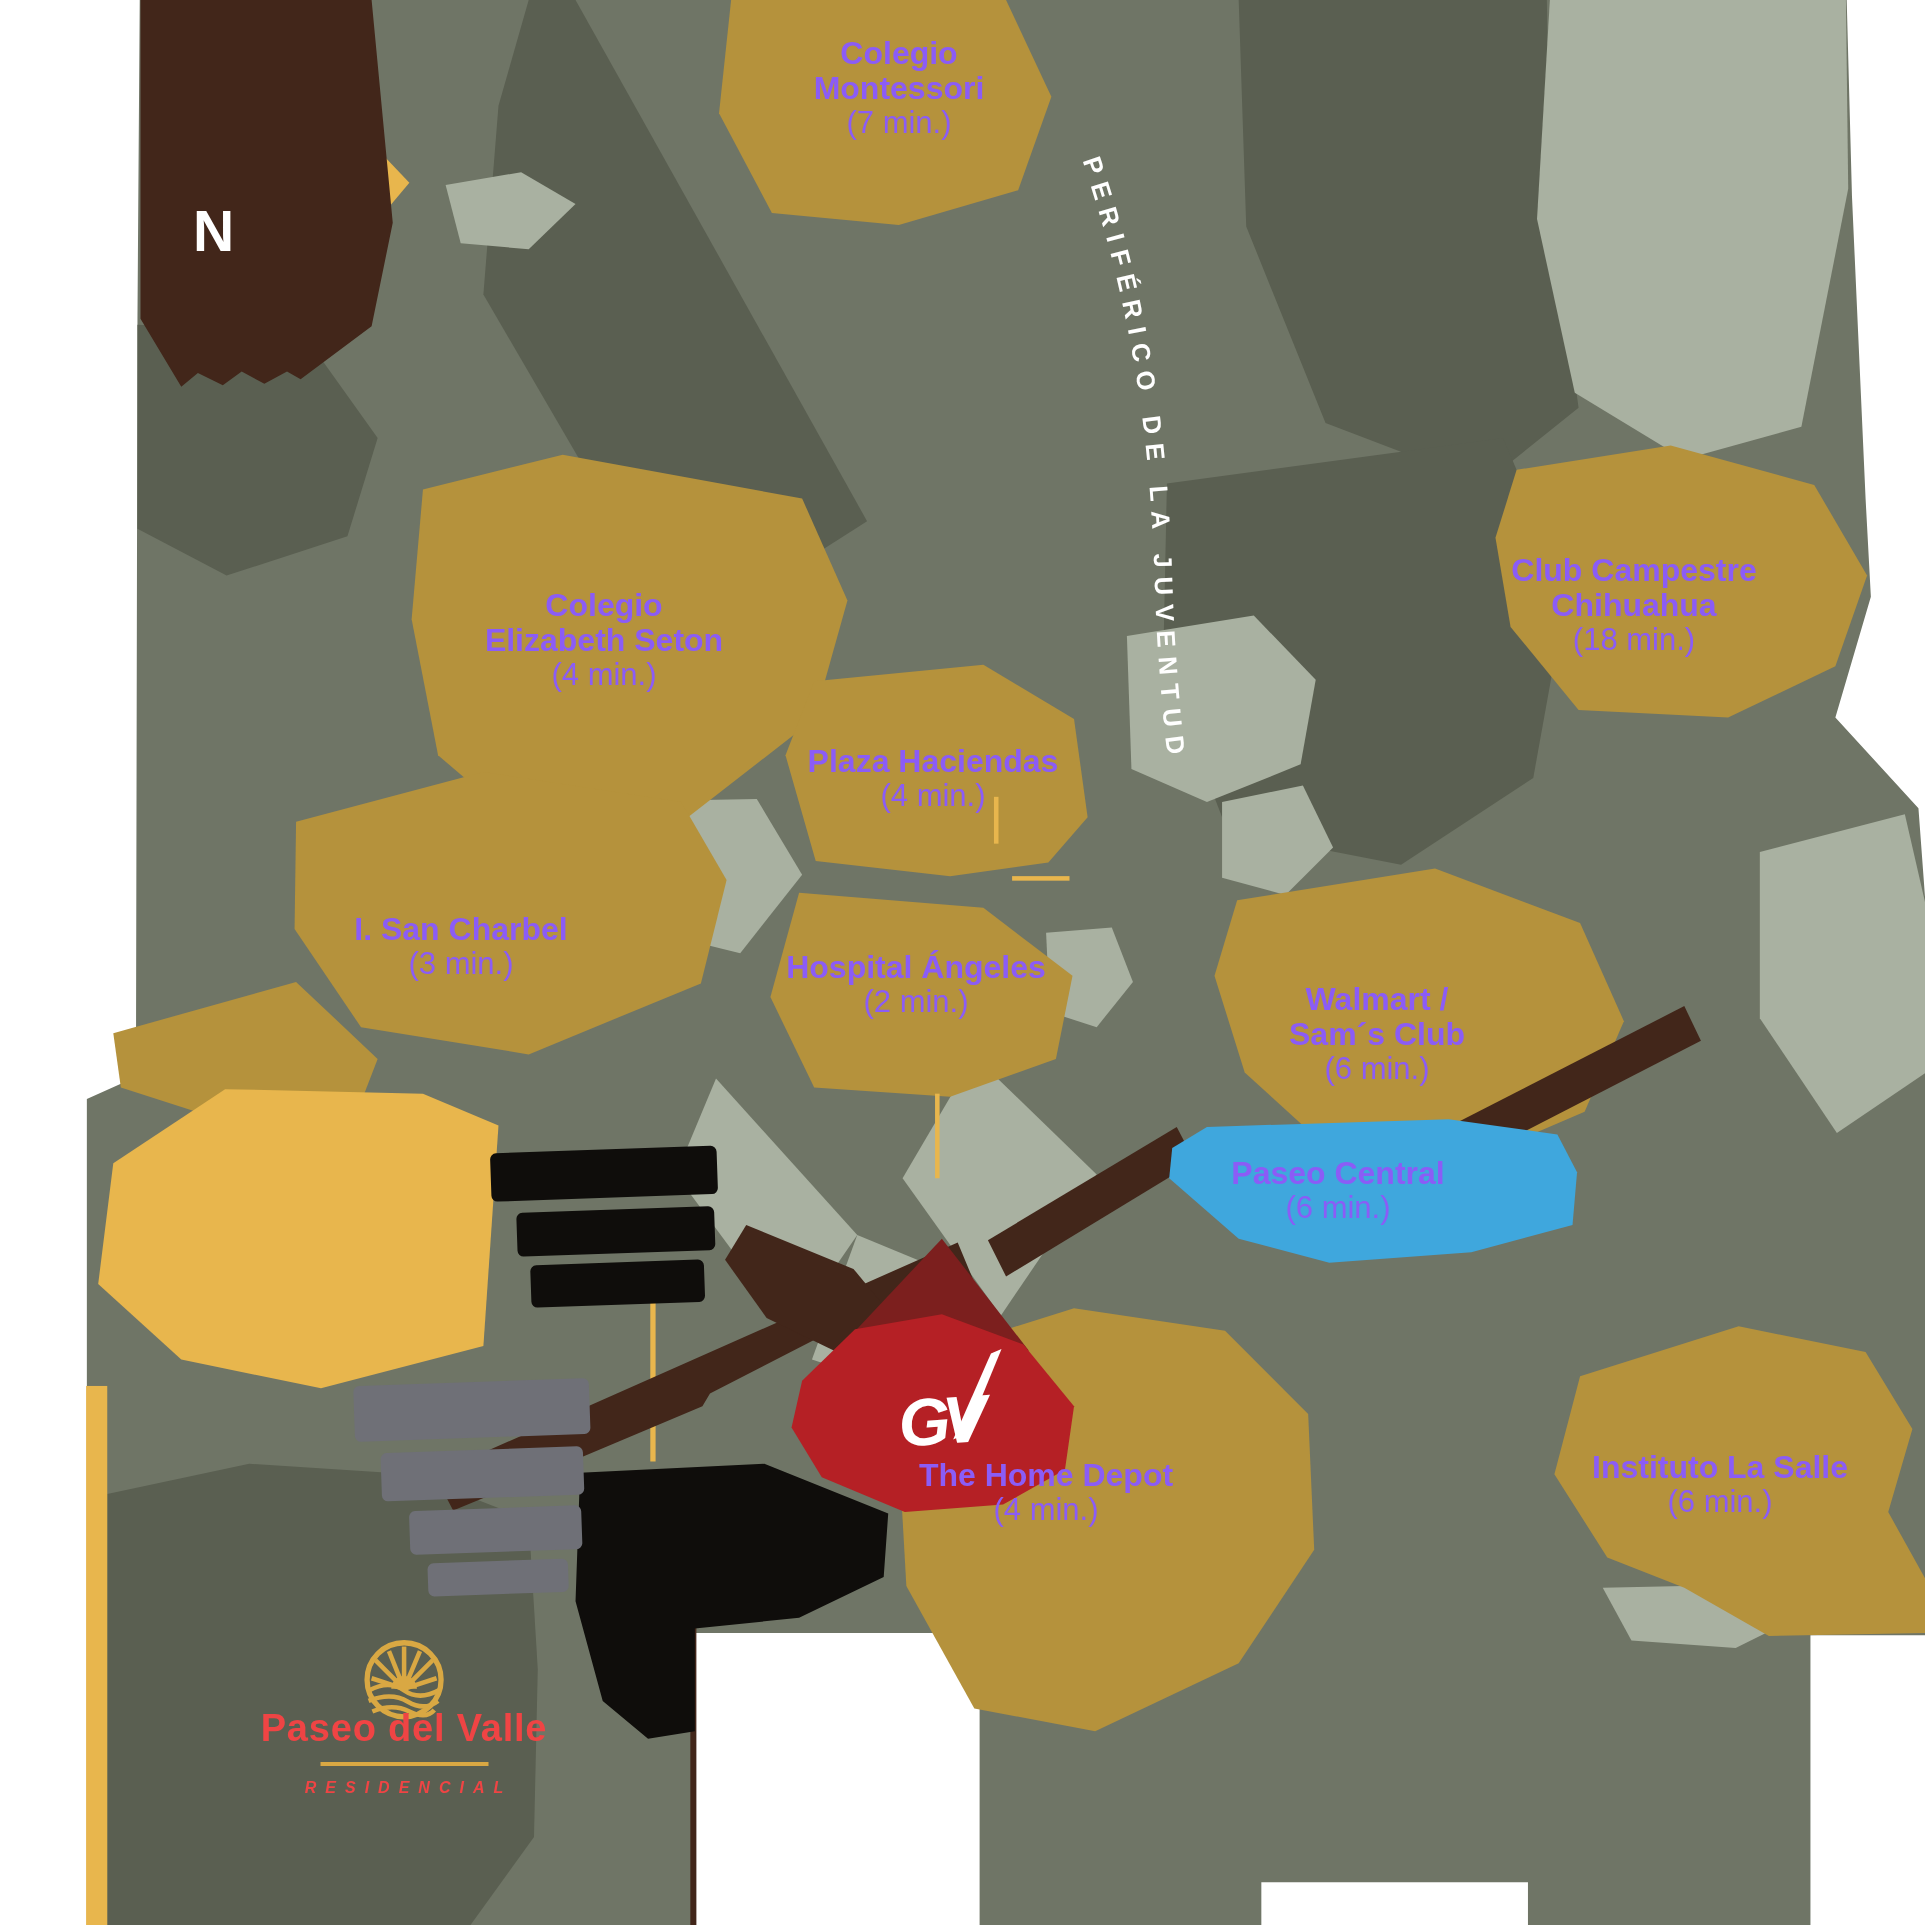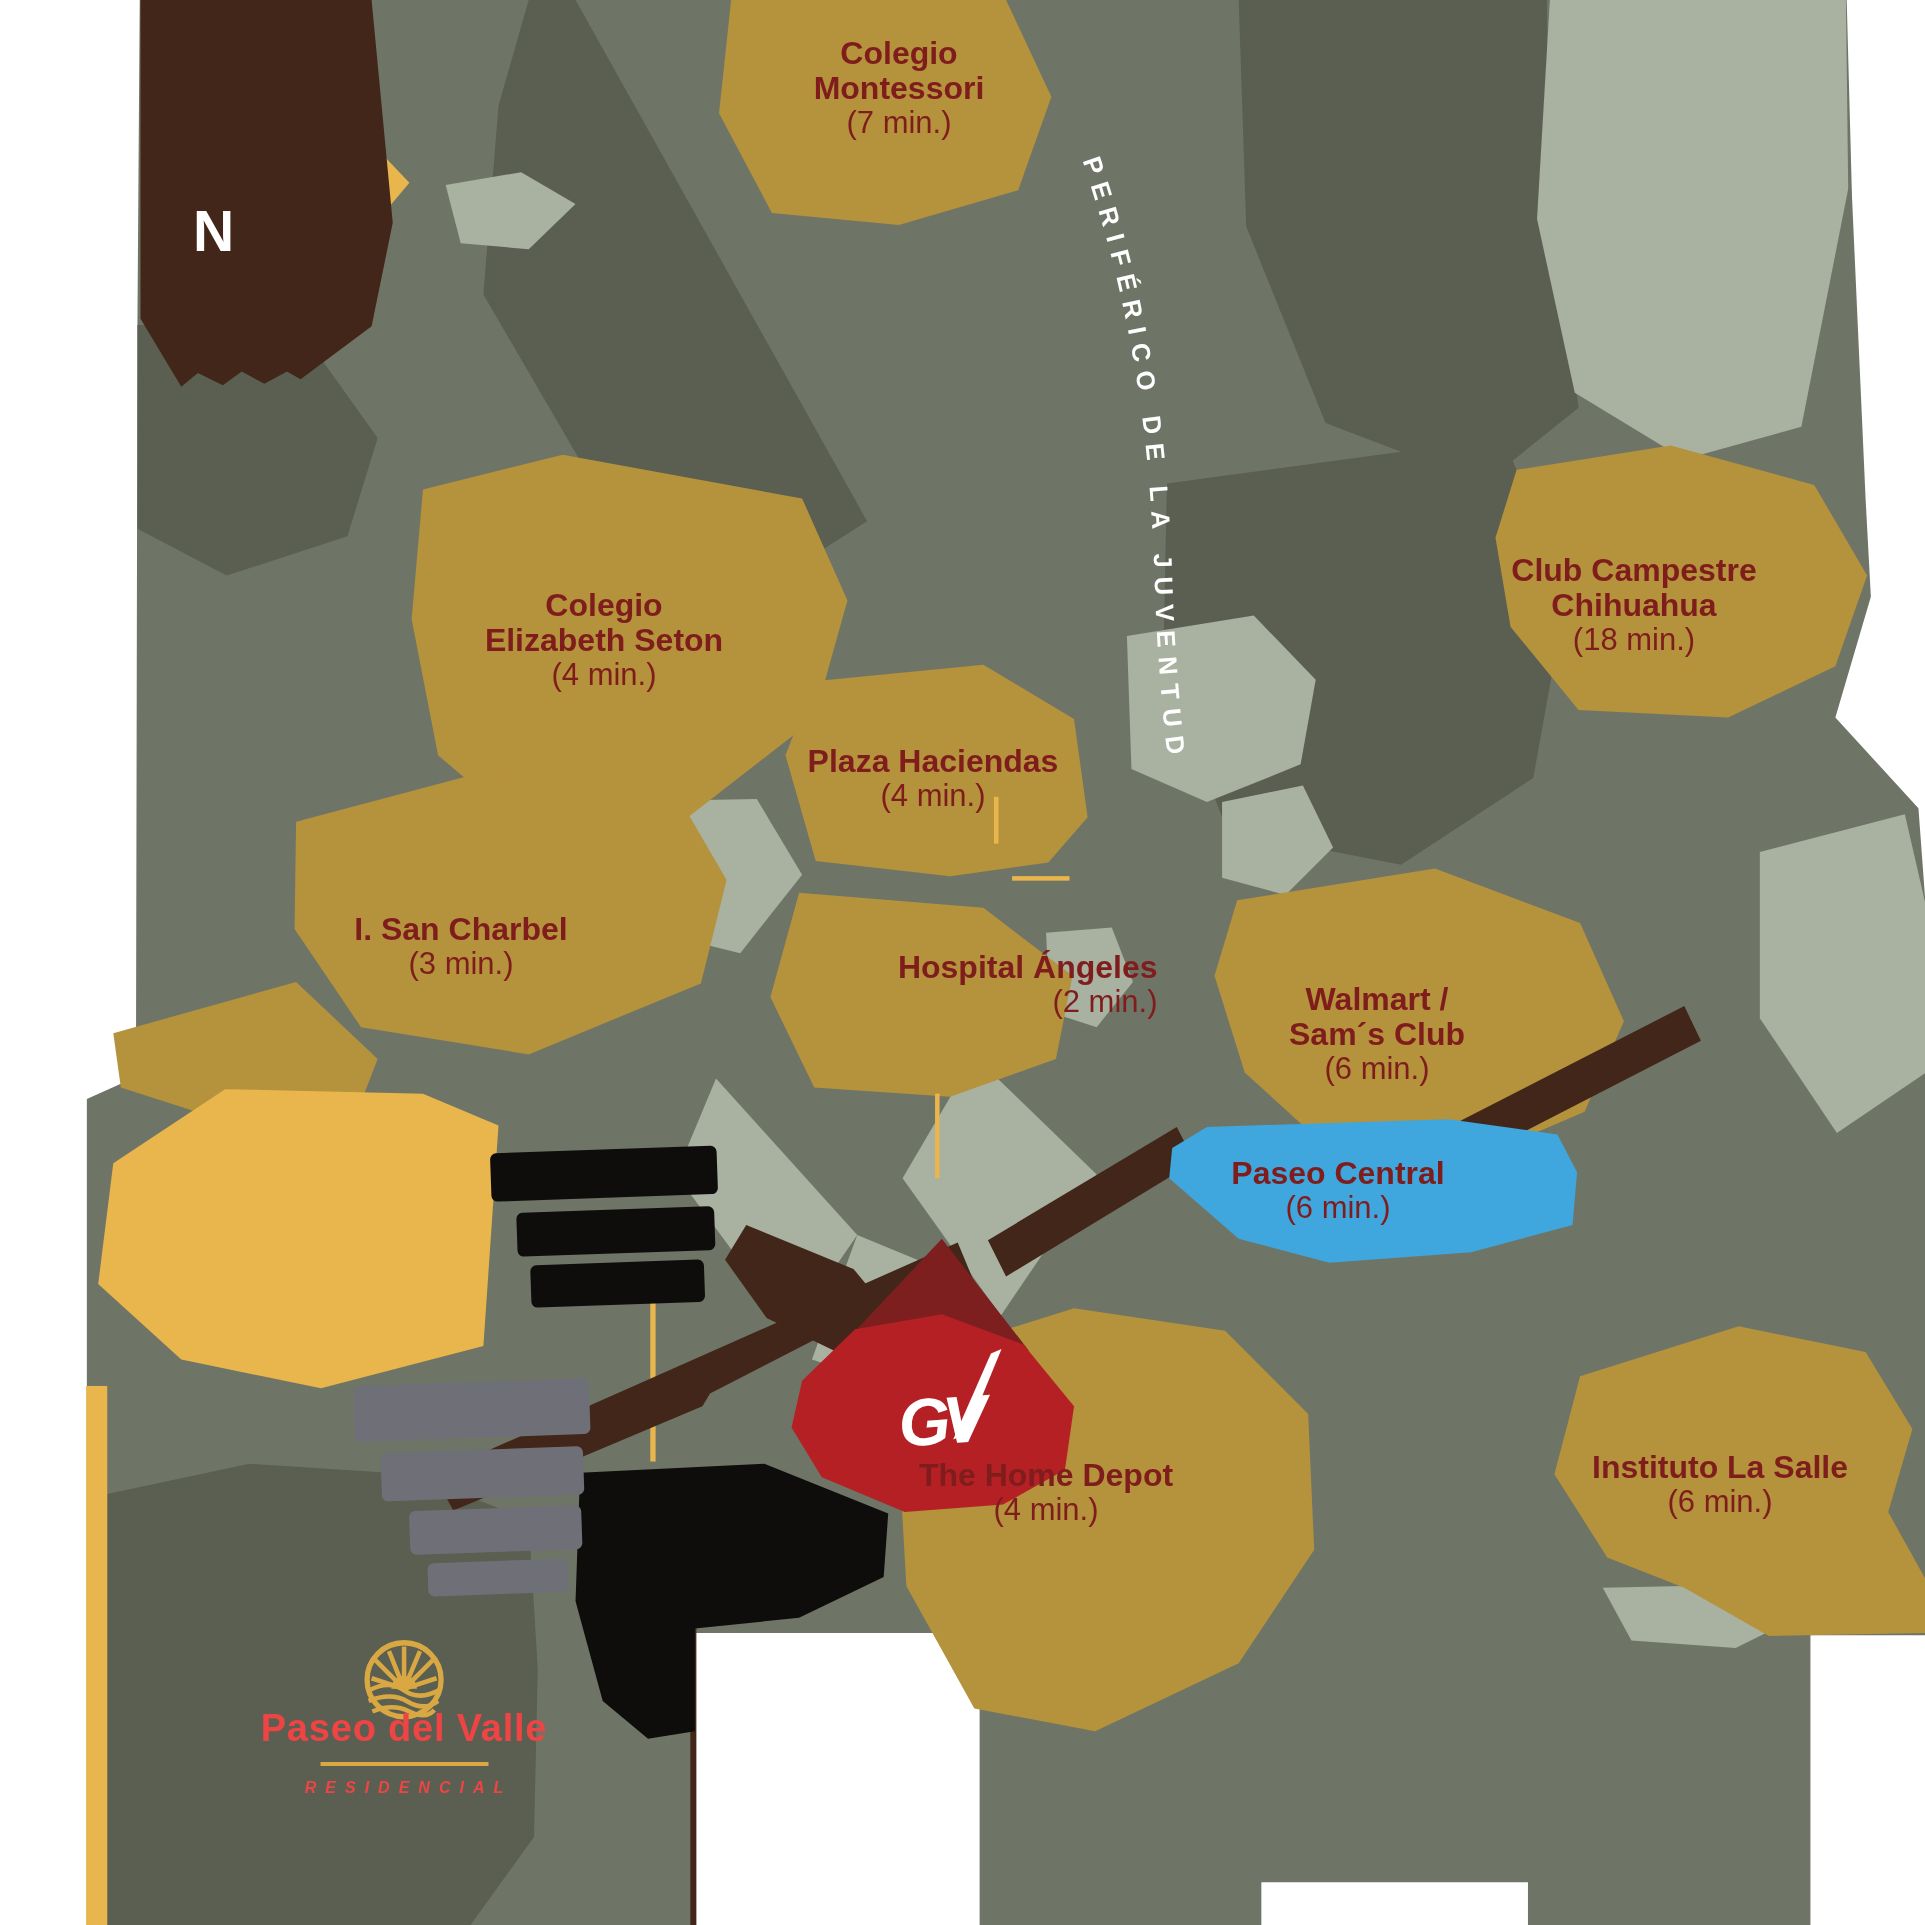--- a/index.html
+++ b/index.html
@@ -3,21 +3,21 @@
 <meta charset="utf-8">
 <style>
   html,body{margin:0;padding:0;background:#ffffff;}
   .stage{
     position:relative;width:1926px;height:1926px;overflow:hidden;
     font-family:"Liberation Sans", sans-serif;background:#ffffff;
   }
   .stage svg.blobs{position:absolute;left:0;top:0;}
   .overlay{position:absolute;left:0;top:0;width:1926px;height:1926px;pointer-events:none;}
   .poi{
-    position:absolute;transform:translateX(-50%);text-align:center;color:#7f1d1d;
+    position:absolute;transform:translateX(-50%);text-align:center;color:#8b5cf6;
     width:483px;line-height:1.09;
   }
   .poi .name{font-weight:bold;font-size:32px;white-space:pre-line;display:block;}
   .poi .time{font-weight:normal;font-size:31px;display:block;}
   .compass{
     position:absolute;left:193px;top:198px;color:#ffffff;
     font-size:57px;font-weight:bold;
   }
   .brand{
     position:absolute;left:404px;top:1631px;transform:translateX(-50%);
@@ -170,21 +170,21 @@
   <div class="poi" style="left:933px;top:744px;">
     <span class="name">Plaza Haciendas</span>
     <span class="time">(4 min.)</span>
   </div>
 
   <div class="poi" style="left:461px;top:912px;">
     <span class="name">I. San Charbel</span>
     <span class="time">(3 min.)</span>
   </div>
 
-  <div class="poi" style="left:916px;top:950px;text-align:right;">
+  <div class="poi" style="left:916px;top:950px;">
     <span class="name">Hospital Ángeles</span>
     <span class="time">(2 min.)</span>
   </div>
 
   <div class="poi" style="left:1377px;top:982px;text-align:center;">
     <span class="name">Walmart /
 Sam´s Club</span>
     <span class="time">(6 min.)</span>
   </div>
 

